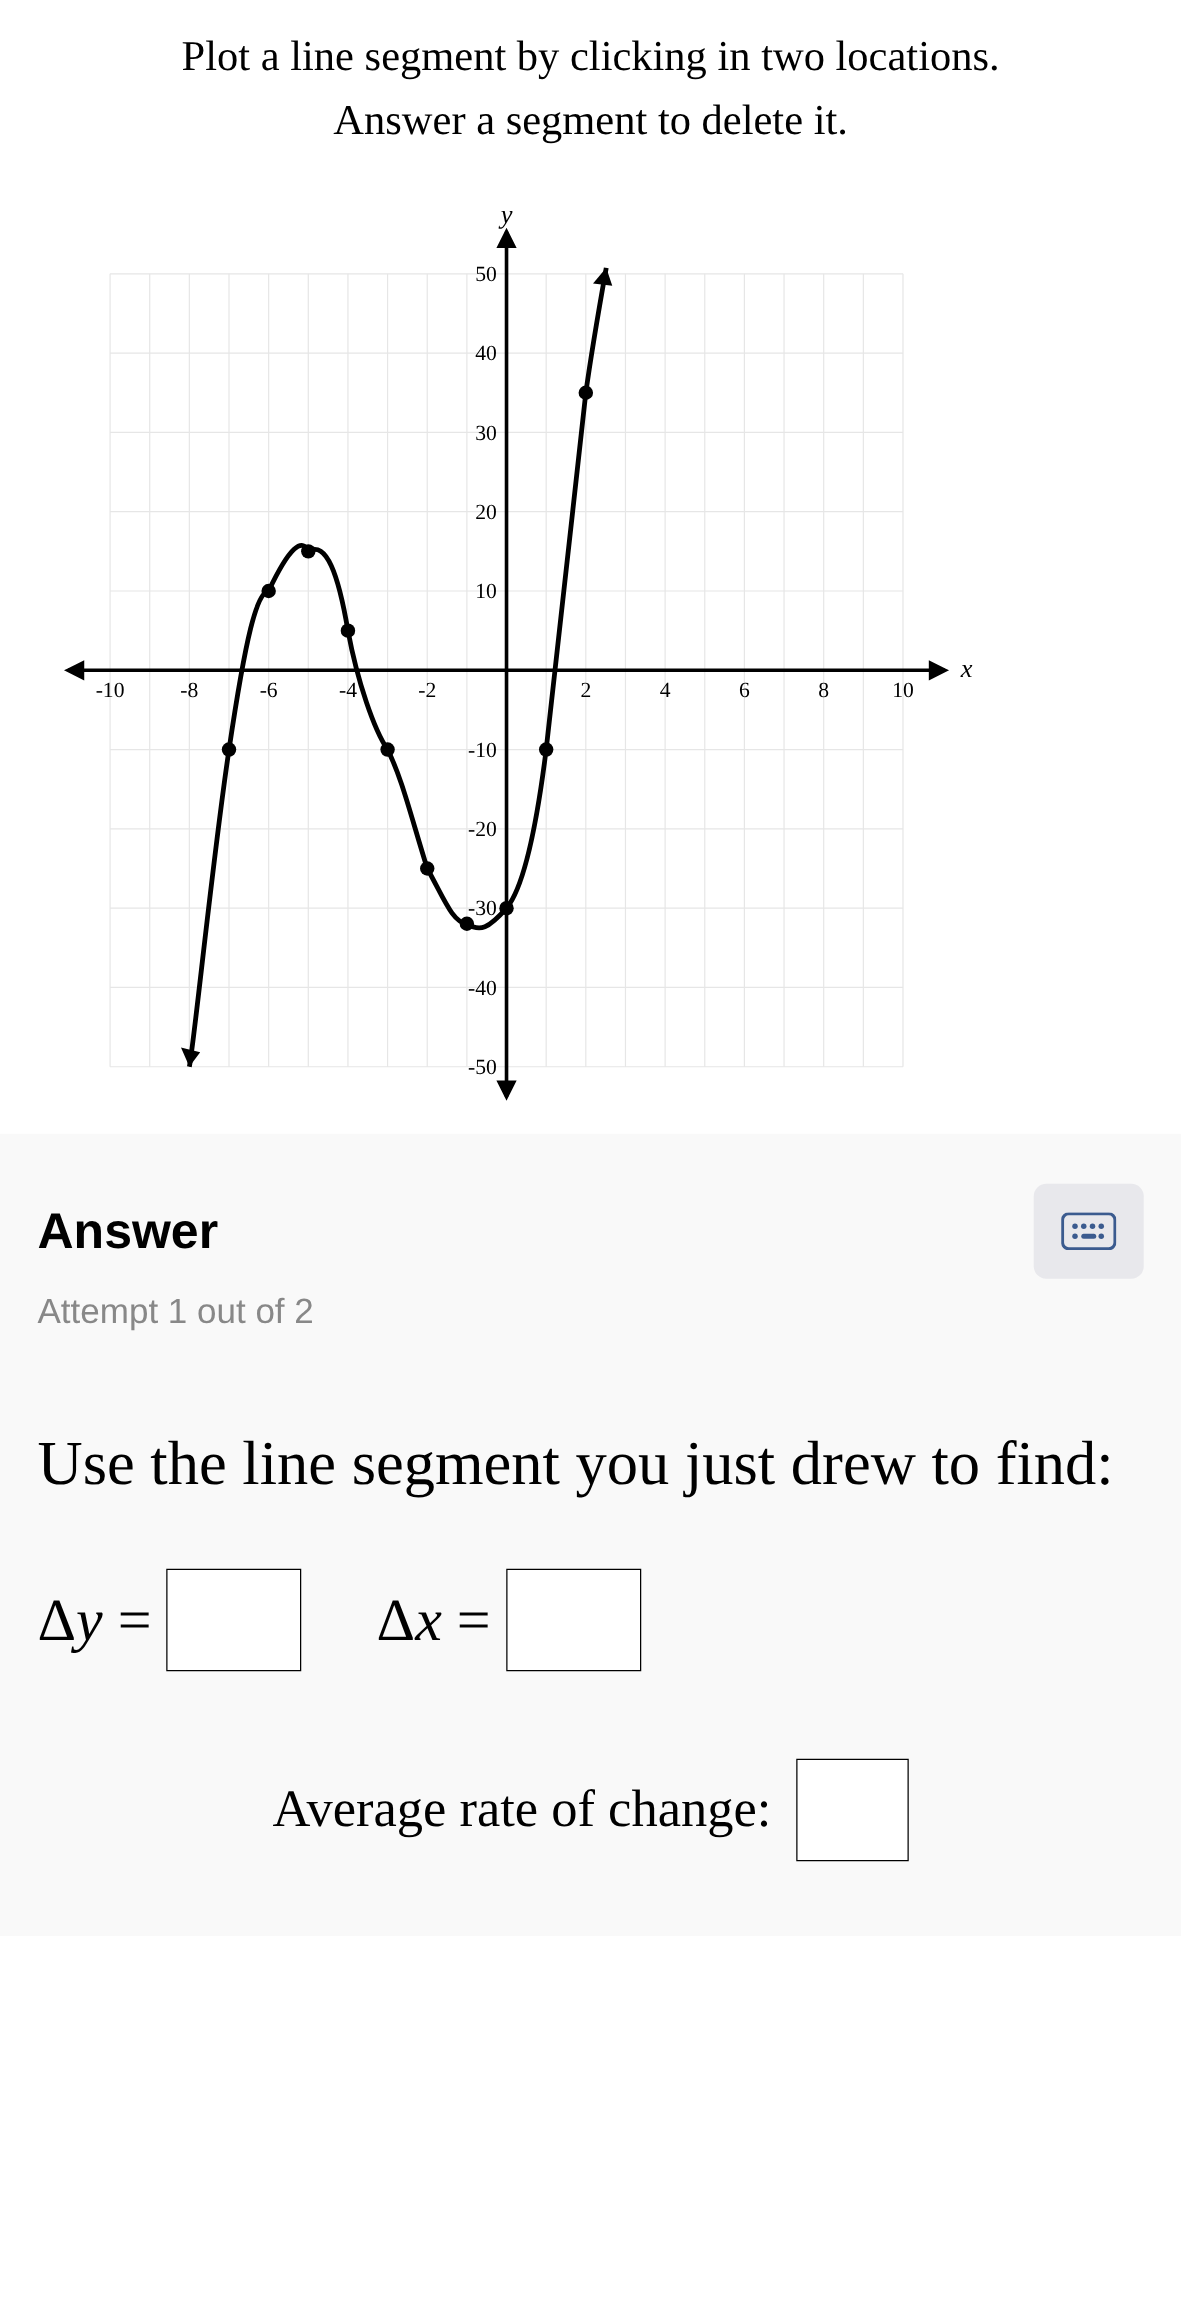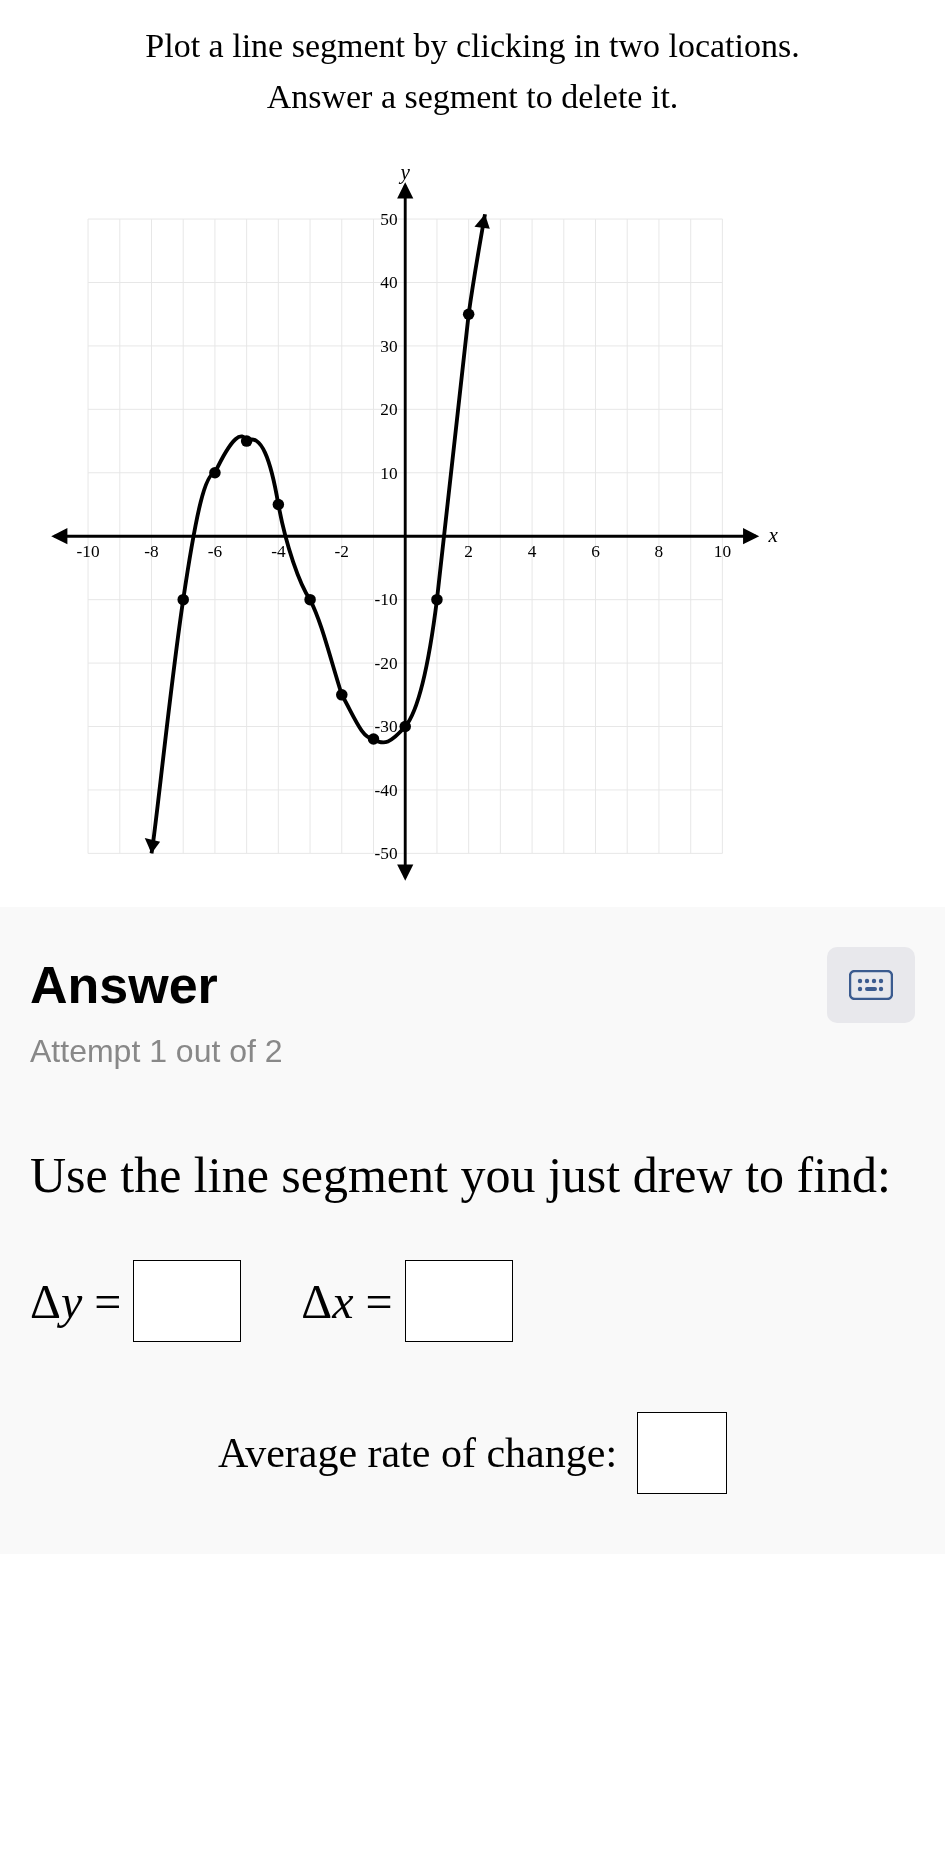--- a/index.html
+++ b/index.html
@@ -3,23 +3,23 @@
 <meta charset="utf-8">
 <style>
 * { box-sizing: border-box; margin: 0; padding: 0; }
 body { font-family: Georgia, 'Times New Roman', serif; background: #fff; width: 945px; }
 .top-section { padding: 20px 40px; }
 .instructions { text-align: center; font-size: 34px; line-height: 1.5; color: #000; margin-bottom: 25px; }
 .chart-container { position: relative; width: 100%; height: 740px; }
 .chart { width: 100%; height: 100%; }
 .answer-panel { background: #f9f9f9; padding: 40px 30px 60px 30px; }
 .answer-header { display: flex; justify-content: space-between; align-items: center; margin-bottom: 10px; }
-.answer-title { font-family: -apple-system, 'Helvetica Neue', Arial, sans-serif; font-weight: 700; font-size: 52px; color: #000; }
+.answer-title { font-family: -apple-system, 'Helvetica Neue', Arial, sans-serif; font-weight: 700; font-size: 40px; color: #000; }
 .keypad-btn { background: #e8e8ec; border: none; border-radius: 10px; width: 88px; height: 76px; display: flex; align-items: center; justify-content: center; cursor: pointer; }
-.attempt-text { font-family: -apple-system, 'Helvetica Neue', Arial, sans-serif; color: #888; font-size: 32px; margin-bottom: 70px; }
+.attempt-text { font-family: -apple-system, 'Helvetica Neue', Arial, sans-serif; color: #888; font-size: 28px; margin-bottom: 70px; }
 .prompt-text { font-size: 50px; color: #000; line-height: 1.4; margin-bottom: 50px; }
 .eq-row { display: flex; align-items: flex-end; gap: 60px; margin-bottom: 70px; }
 .eq-group { display: flex; align-items: center; gap: 12px; font-size: 48px; }
 .eq-label { font-family: Georgia, serif; }
 .math-var { font-style: italic; }
 .input-box { width: 108px; height: 82px; border: 1px solid #000; background: #fff; font-size: 36px; text-align: center; }
 .avg-row { display: flex; align-items: center; gap: 20px; font-size: 42px; justify-content: center; }
 </style>
 </head>
 <body>

